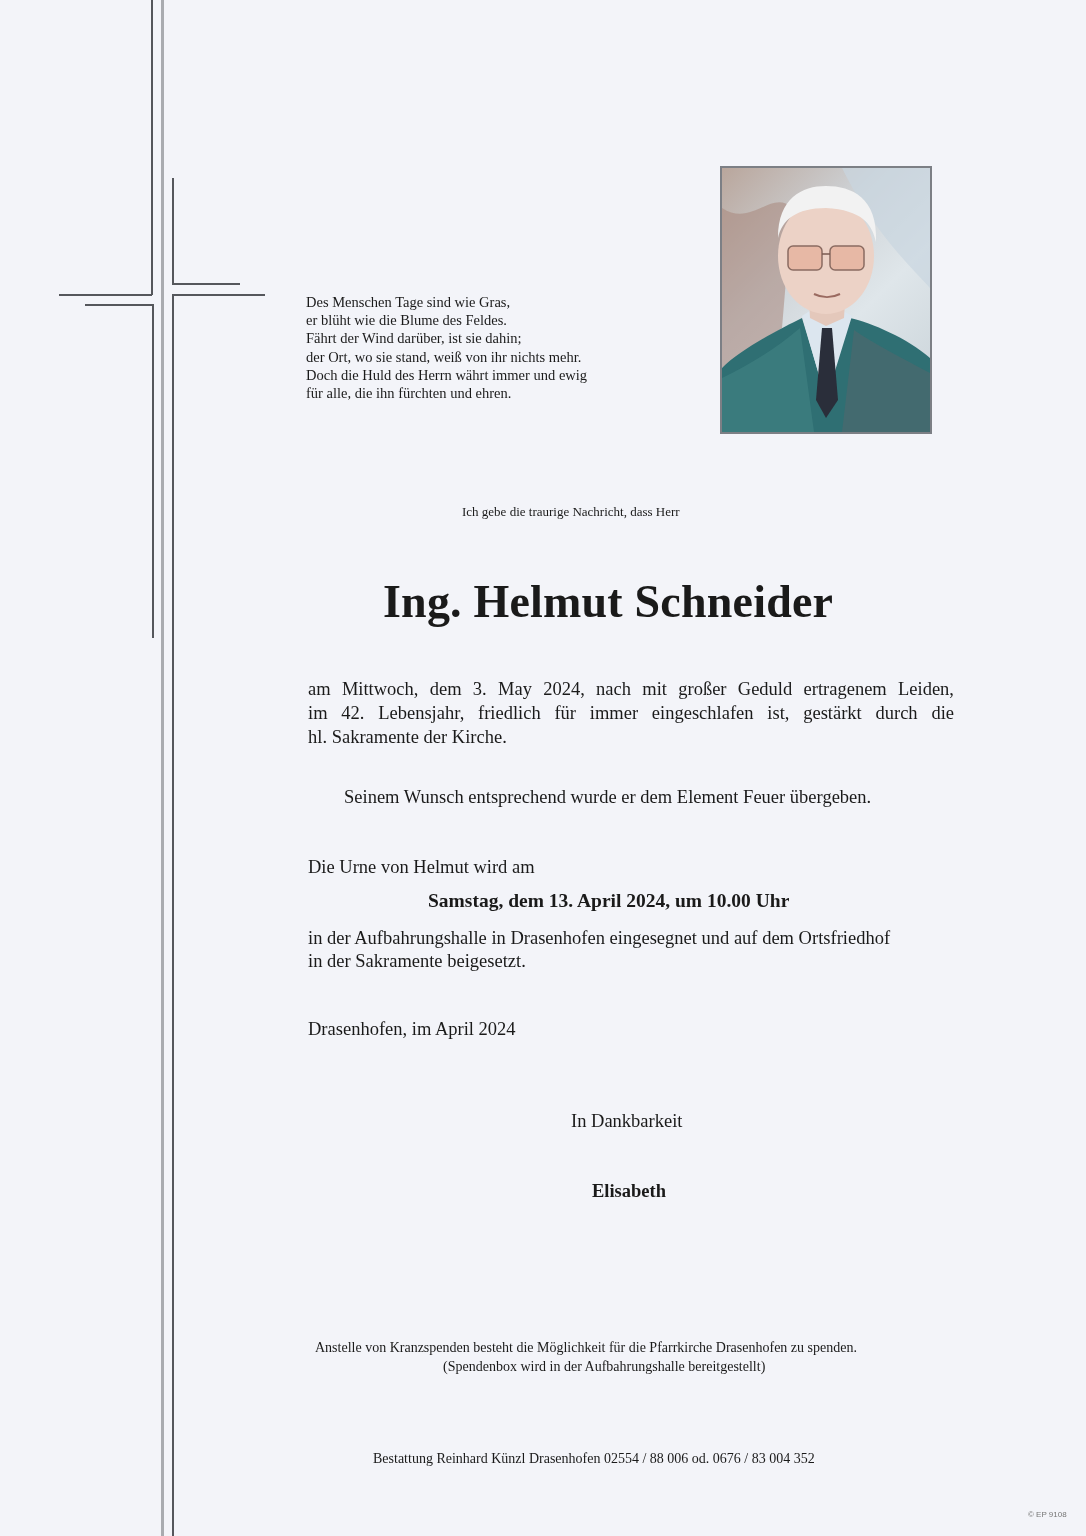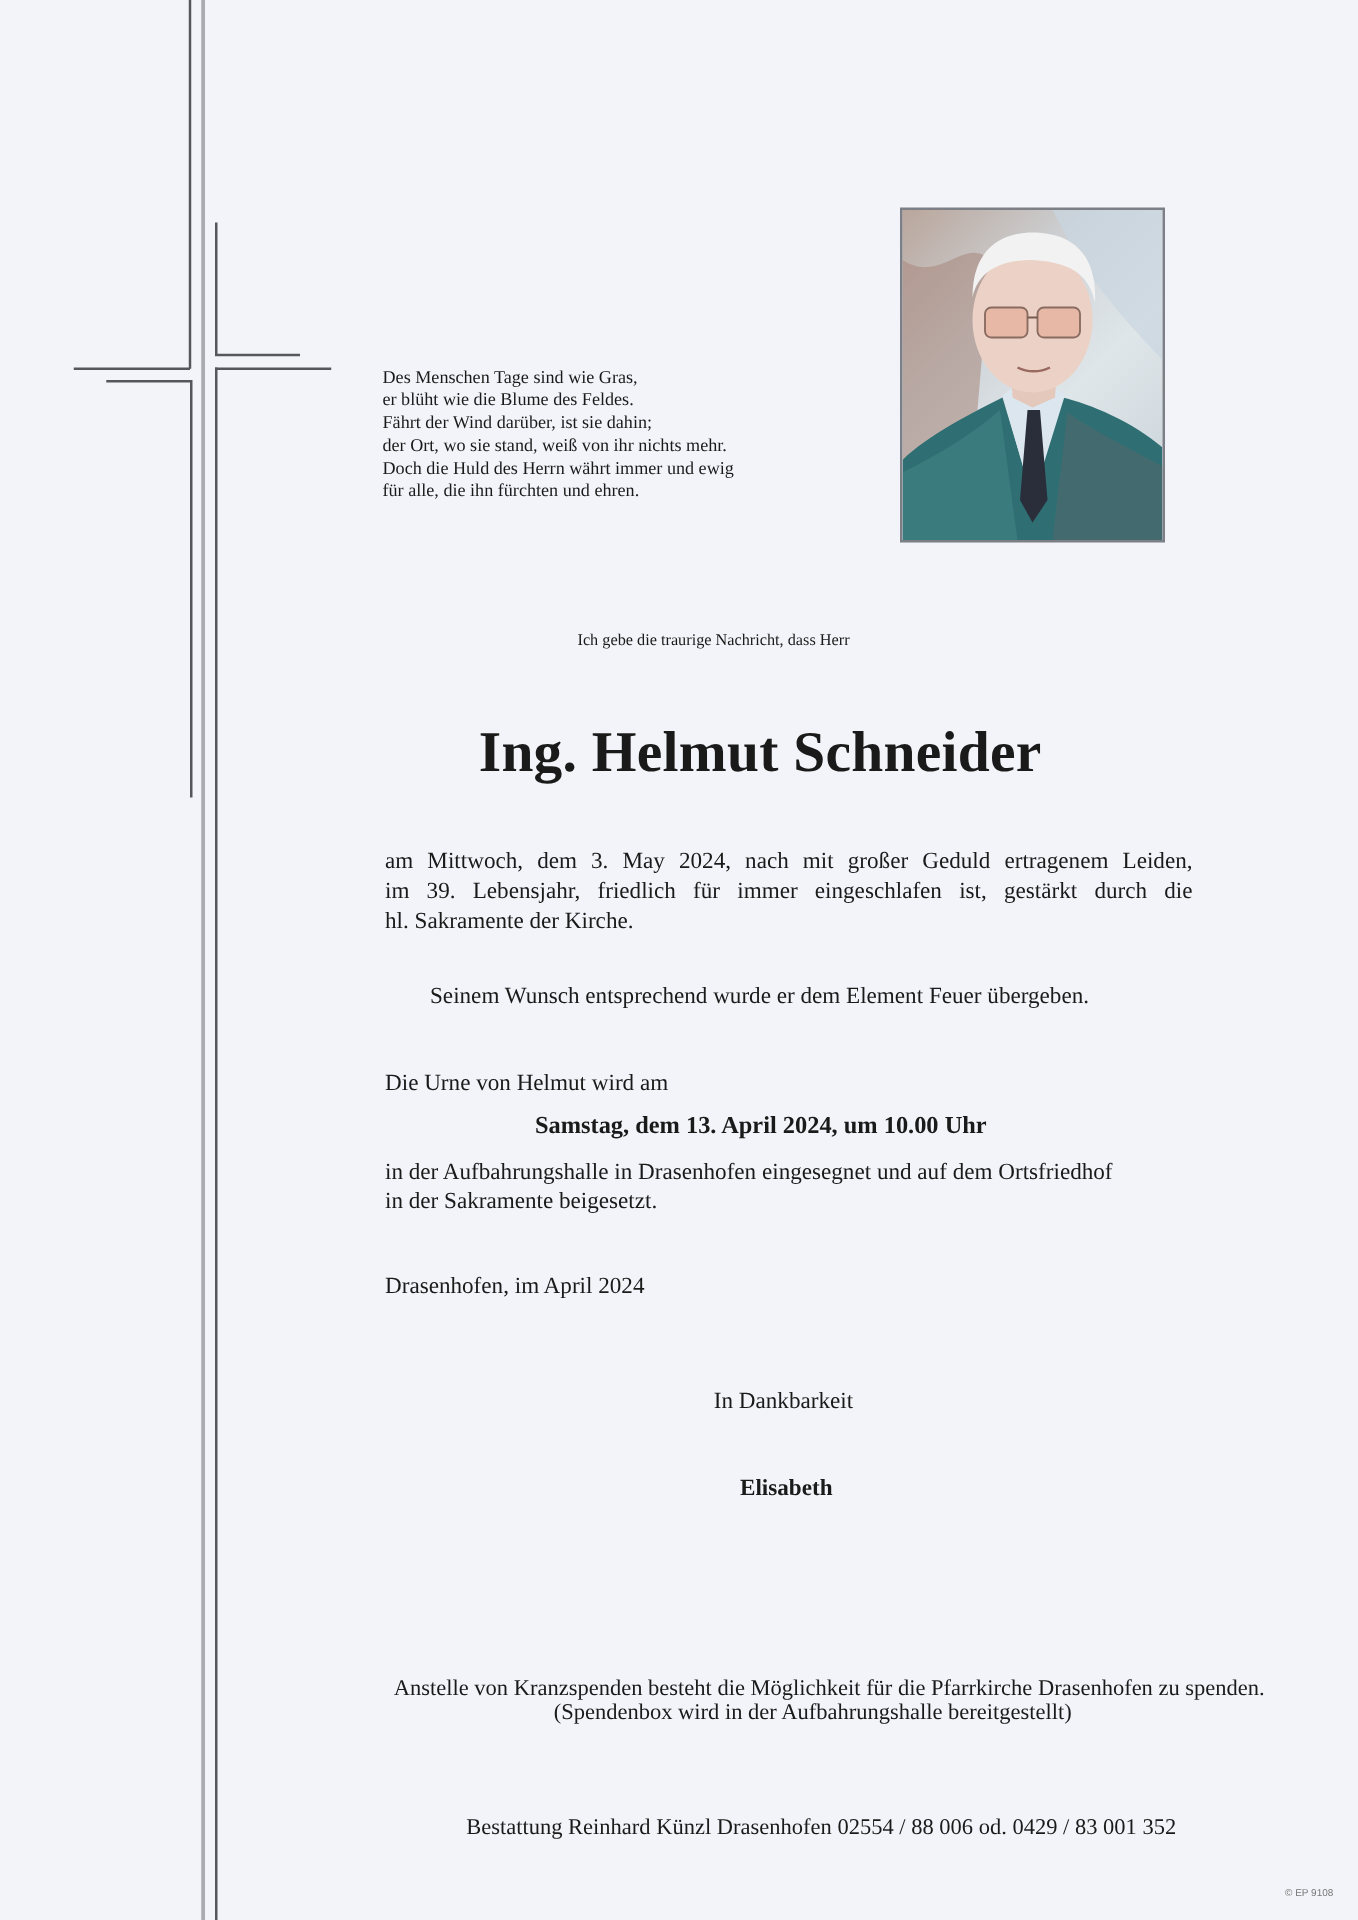--- a/index.html
+++ b/index.html
@@ -16,21 +16,21 @@
     .quote { left: 306px; top: 293px; font-size: 14.5px; line-height: 18.2px; }
     .photo {
       left: 720px; top: 166px; width: 208px; height: 264px;
       border: 2px solid #7c7f85; overflow: hidden;
       background: linear-gradient(135deg, #b9a69c 0%, #cfd4d8 35%, #dfe6ea 60%, #c6d0d6 100%);
     }
     .photo svg { display: block; width: 100%; height: 100%; }
     .name { left: 383px; top: 575px; font-size: 46px; font-weight: bold; letter-spacing: 0.2px; white-space: nowrap; }
     .line { position: absolute; font-size: 18.5px; white-space: nowrap; }
     .bold { font-weight: bold; }
-    .small { font-size: 18px; white-space: nowrap; text-align: right; }
+    .small { font-size: 14px; white-space: nowrap; text-align: right; }
     .tiny { font-family: "Liberation Sans", "DejaVu Sans", sans-serif; font-size: 8px; color: #777; }
   </style>
 </head>
 <body>
 
 <div class="page">
 
   <div>
     <div class="ln" style="left:151px; top:0; width:1.5px; height:295px;"></div>
     <div class="ln" style="left:59px; top:294px; width:93px; height:1.5px;"></div>
@@ -77,32 +77,32 @@
 
       <path d="M92,126 C100,130 110,130 118,126" stroke="#9a6a60" stroke-width="2" fill="none"></path>
     </svg>
   </div>
 
   <div class="abs" style="left:462px; top:504px; font-size:13px; white-space:nowrap;">Ich gebe die traurige Nachricht, dass Herr</div>
 
   <div class="abs name">Ing. Helmut Schneider</div>
 
   <div class="line" style="left:308px; top:679px; width:646px; text-align:justify; text-align-last:justify;">am Mittwoch, dem 3. May 2024, nach mit großer Geduld ertragenem Leiden,</div>
-  <div class="line" style="left:308px; top:703px; width:646px; text-align:justify; text-align-last:justify;">im 39. Lebensjahr, friedlich für immer eingeschlafen ist, gestärkt durch die</div>
+  <div class="line" style="left:308px; top:703px; width:646px; text-align:justify; text-align-last:justify;">im 42. Lebensjahr, friedlich für immer eingeschlafen ist, gestärkt durch die</div>
   <div class="line" style="left:308px; top:727px;">hl. Sakramente der Kirche.</div>
 
   <div class="line" style="left:344px; top:787px;">Seinem Wunsch entsprechend wurde er dem Element Feuer übergeben.</div>
 
   <div class="line" style="left:308px; top:857px;">Die Urne von Helmut wird am</div>
   <div class="line bold" style="left:428px; top:890px; font-size:19.5px;">Samstag, dem 13. April 2024, um 10.00 Uhr</div>
   <div class="line" style="left:308px; top:928px;">in der Aufbahrungshalle in Drasenhofen eingesegnet und auf dem Ortsfriedhof</div>
   <div class="line" style="left:308px; top:951px;">in der Sakramente beigesetzt.</div>
 
   <div class="line" style="left:308px; top:1019px;">Drasenhofen, im April 2024</div>
   <div class="line" style="left:571px; top:1111px;">In Dankbarkeit</div>
   <div class="line bold" style="left:592px; top:1181px;text-align:right;">Elisabeth</div>
 
   <div class="abs small" style="left:315px; top:1340px;">Anstelle von Kranzspenden besteht die Möglichkeit für die Pfarrkirche Drasenhofen zu spenden.</div>
   <div class="abs small" style="left:443px; top:1359px;">(Spendenbox wird in der Aufbahrungshalle bereitgestellt)</div>
 
-  <div class="abs small" style="left:373px; top:1451px;">Bestattung Reinhard Künzl Drasenhofen 02554 / 88 006 od. 0429 / 83 001 352</div>
+  <div class="abs small" style="left:373px; top:1451px;">Bestattung Reinhard Künzl Drasenhofen 02554 / 88 006 od. 0676 / 83 004 352</div>
   <div class="abs tiny" style="left:1028px; top:1510px;">© EP 9108</div>
 </div>
 
 </body></html>

